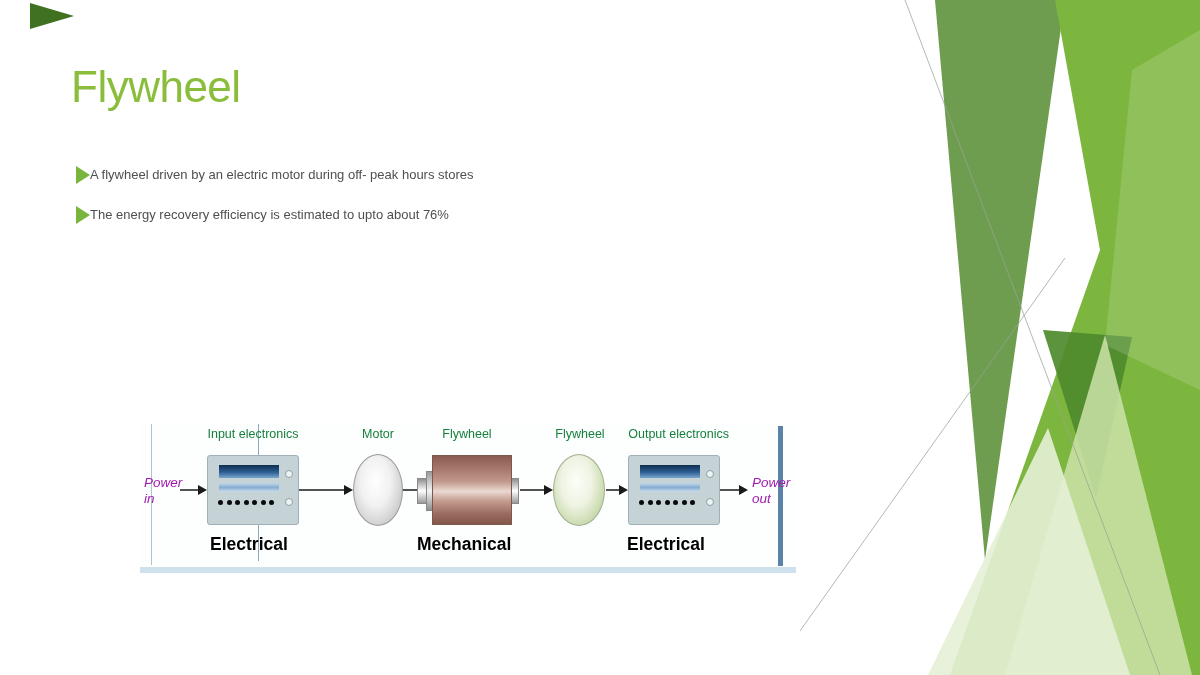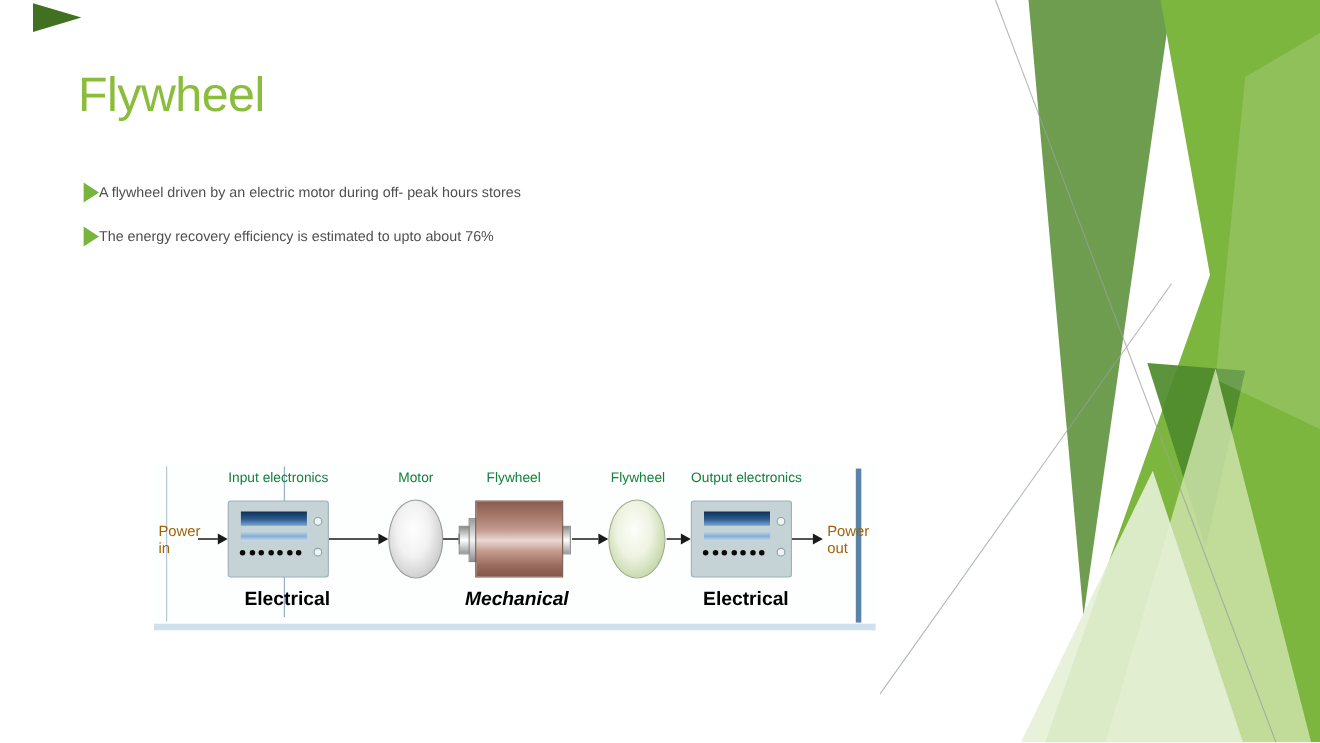--- a/index.html
+++ b/index.html
@@ -34,24 +34,24 @@
     color:var(--body-text-color,#4f4f4f);
   }
   .bullet-text div{white-space:nowrap;}
   
   .diagram{position:absolute;left:140px;top:422px;width:656px;height:152px;background:#fdfefe;}
   .diagram .arrows{position:absolute;left:0;top:0;}
   .comp-label{
     position:absolute;top:5px;font-size:12.5px;color:#15803d;text-align:center;
   }
   .domain-label{
-    position:absolute;top:112px;font-size:17.5px;font-weight:bold;color:#000;text-align:right;
+    position:absolute;top:112px;font-size:17.5px;font-weight:bold;color:#000;text-align:left;
   }
   .power-label{
-    position:absolute;top:53px;font-size:13.5px;color:#a16207;line-height:1.15;
+    position:absolute;top:53px;font-size:13.5px;font-style:italic;color:#a21caf;line-height:1.15;
   }
   .vline{position:absolute;width:1px;}
   .vl-left{left:11px;top:2px;height:141px;background:#aec3d2;}
   .vl-mid{left:118px;top:2px;height:137px;background:#8fa6c6;}
   .right-bar{position:absolute;left:638px;top:4px;width:5px;height:140px;background:var(--diagram-bar-blue,#5b83a8);}
   .bottom-strip{position:absolute;left:0;top:145px;width:656px;height:6px;background:#cfe1ec;}
   
   .ebox{
     position:absolute;top:33px;width:92px;height:70px;background:#c5d2d6;
     border:1px solid #9fb0b6;border-radius:3px;box-sizing:border-box;
@@ -201,18 +201,18 @@
           <span></span>
           <span></span>
           <span></span>
           <span></span>
         </div>
       <div class="knob k1"></div>
       <div class="knob k2"></div>
     </div>
 
     <div class="domain-label" style="left:70px;width:90px;">Electrical</div>
-    <div class="domain-label" style="left:277px;width:100px;font-style:italic;">Mechanical</div>
+    <div class="domain-label" style="left:277px;width:100px;">Mechanical</div>
     <div class="domain-label" style="left:487px;width:90px;">Electrical</div>
 
   </div>
 
 </div>
 
 </body></html>

